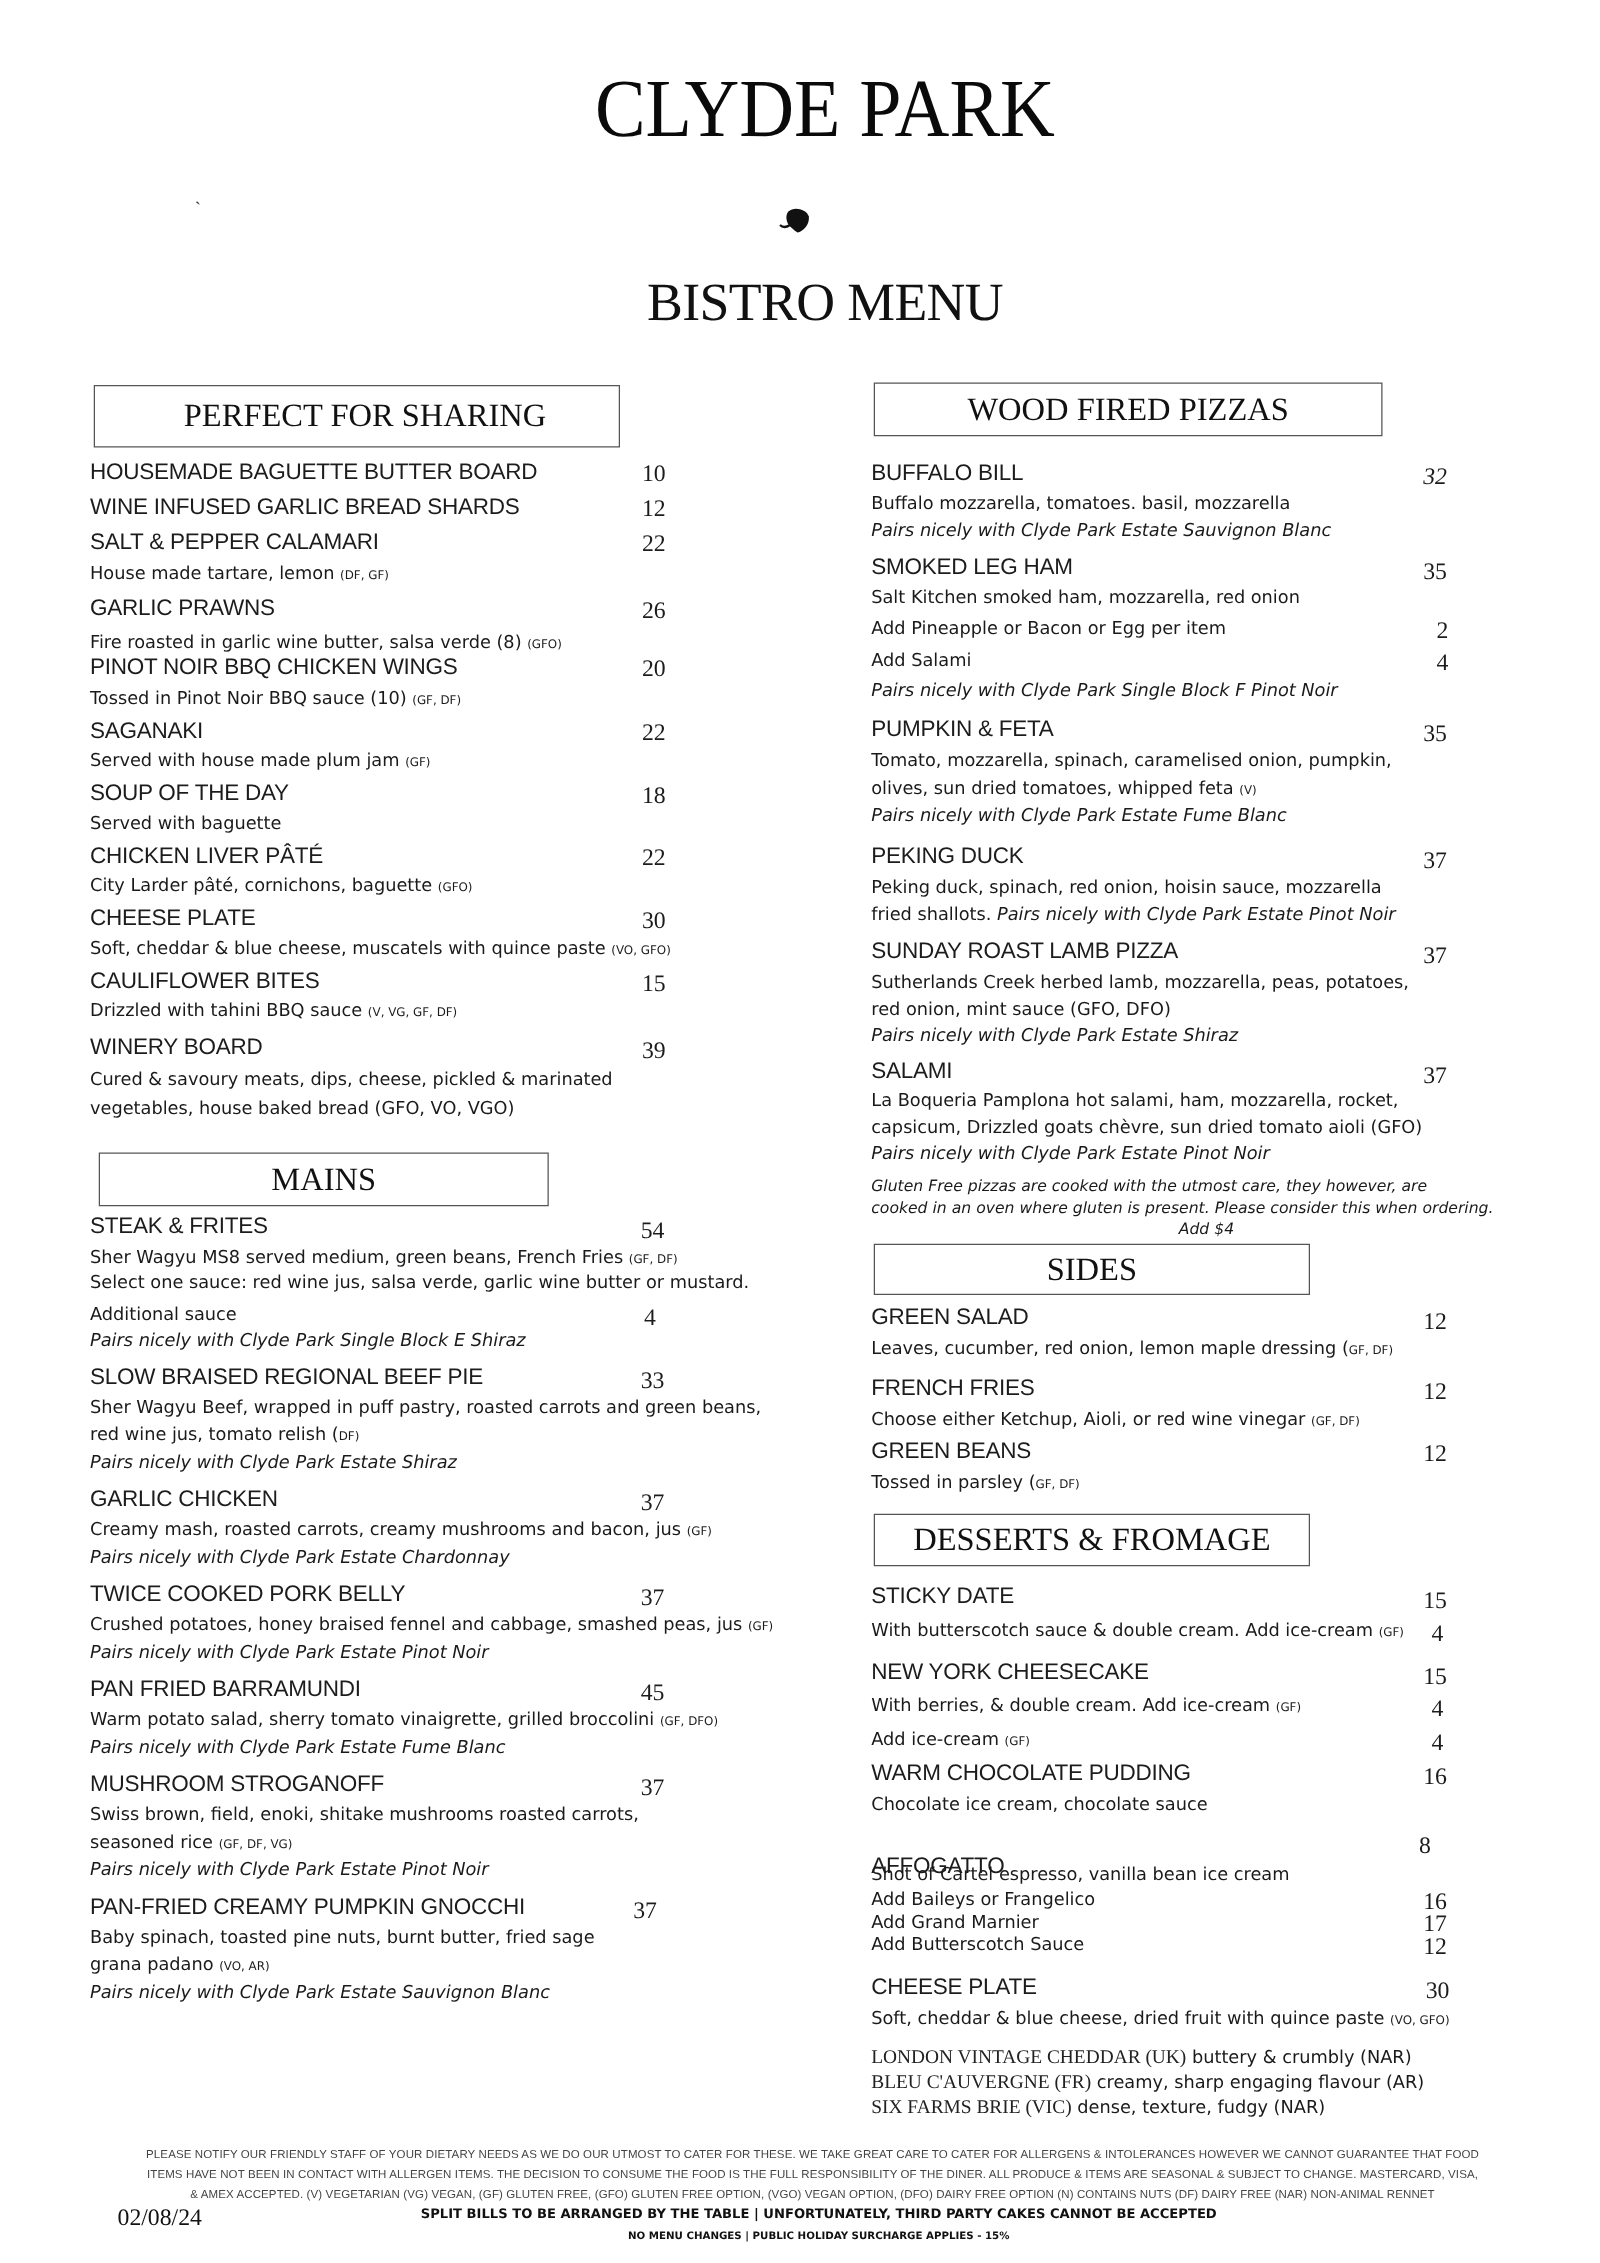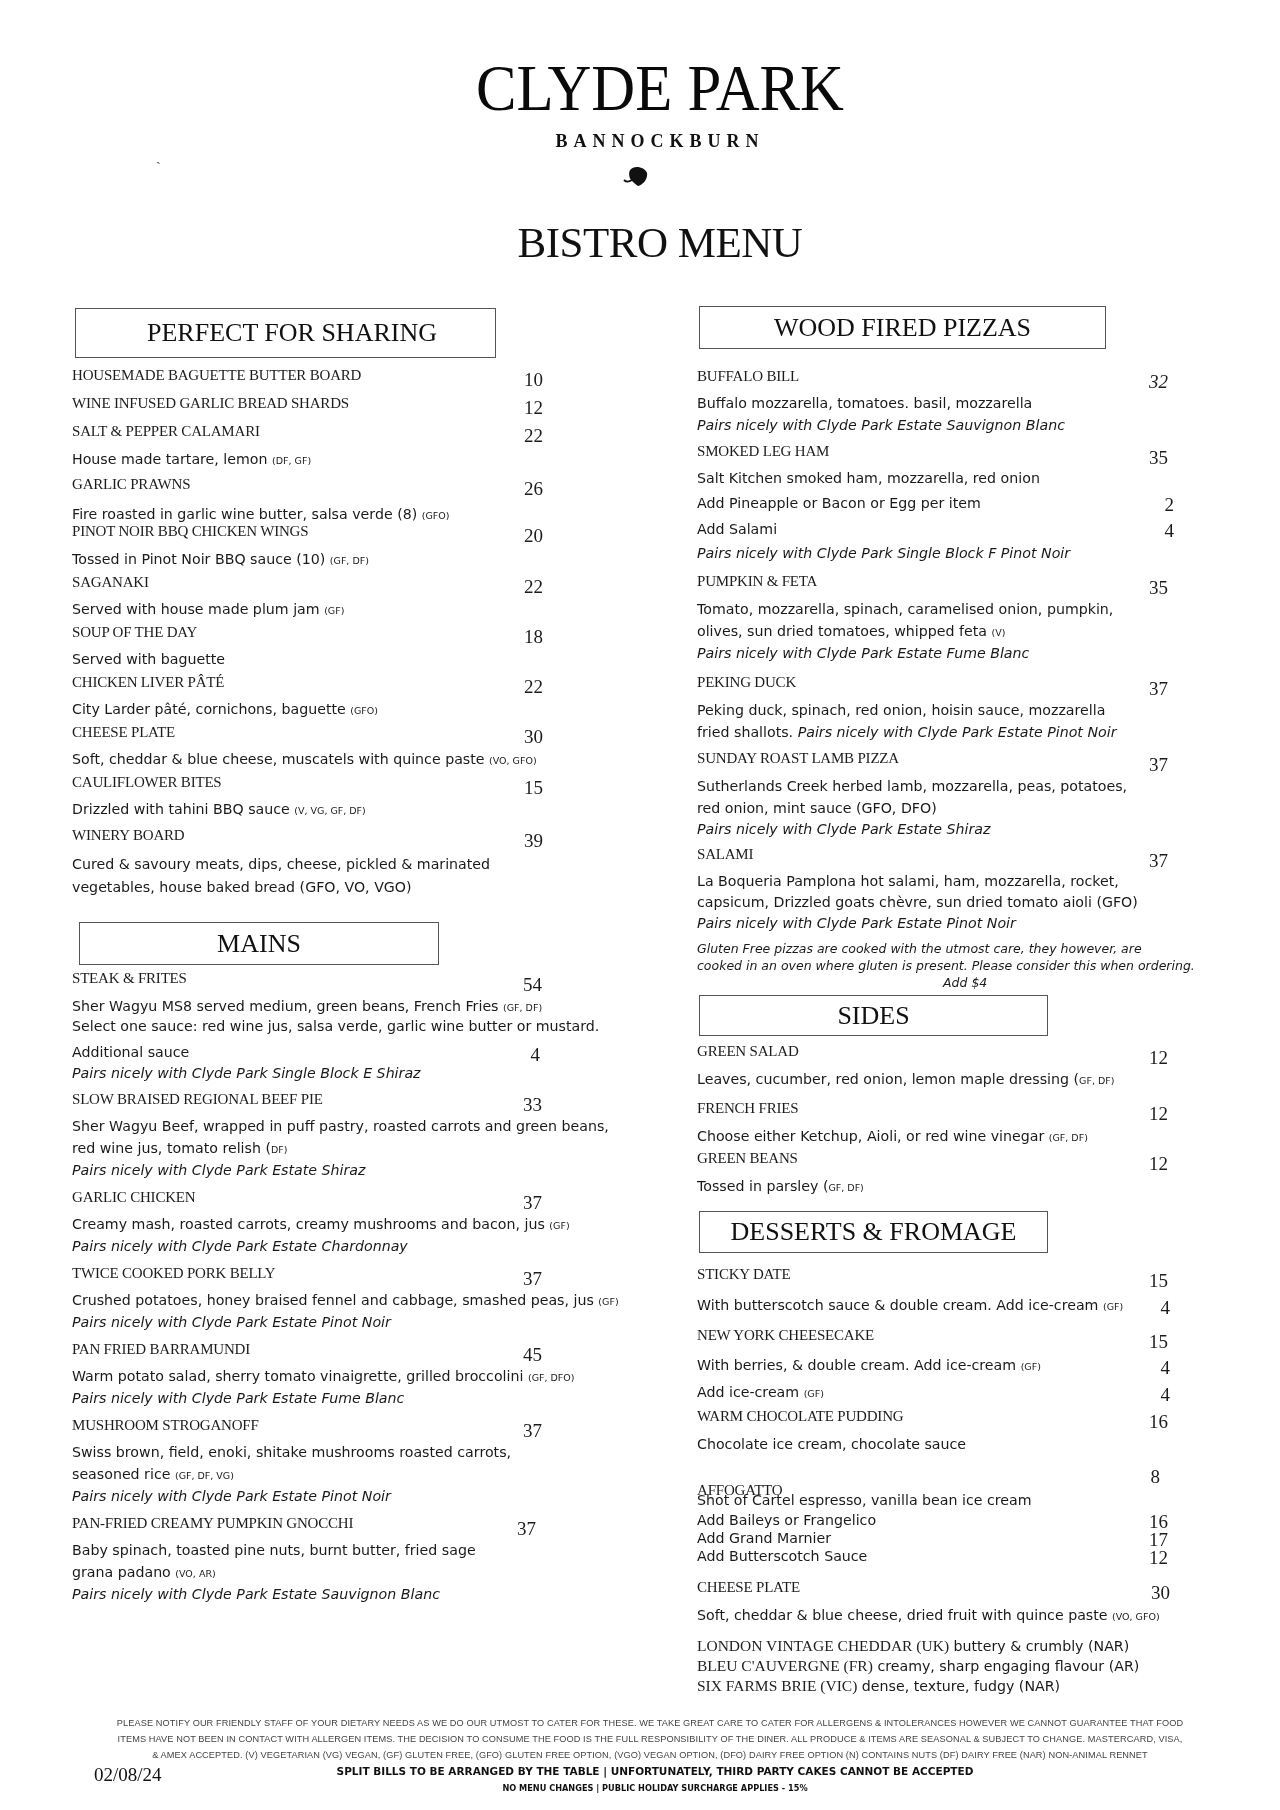--- a/index.html
+++ b/index.html
@@ -12,39 +12,38 @@
   .brand-sub { font-family: "Liberation Serif", serif; font-size: 18px; letter-spacing: 6px; font-weight: bold; margin-top: 10px; margin-left: 40px; color: #111; }
   .leaf { position: absolute; left: 623px; top: 166px; width: 26px; height: 22px; }
   .tick-mark { position: absolute; left: 156px; top: 160px; font-size: 14px; color: #333; font-family: "Liberation Serif", serif; }
   .menu-title { position: absolute; left: 0; right: 0; top: 218px; text-align: center; font-family: "Liberation Serif", serif; font-size: 43px; color: #111; margin-left: 40px; letter-spacing: -0.5px; }
 
   
   .section-box { position: absolute; border: 1.5px solid #555; text-align: center; font-family: "Liberation Serif", serif; font-size: 26px; color: #111; display: flex; align-items: center; justify-content: center; }
 
   
   .ln { position: absolute; white-space: nowrap; }
-  .name { font-family: Liberation Serif, serif; font-size: 15px; color: #1c1c1c; letter-spacing: -0.2px; }
+  .name { font-family: Liberation Sans, sans-serif; font-size: 18px; color: #1c1c1c; letter-spacing: -0.2px; }
   .desc { font-family: "DejaVu Sans", sans-serif; font-size: 14.2px; color: #1a1a1a; }
   .pair { font-family: "DejaVu Sans", sans-serif; font-size: 14.2px; font-style: italic; color: #1a1a1a; }
   .tag { font-size: 9.5px; }
-  .price { position: absolute; font-family: "Liberation Serif", serif; font-size: 19px; color: #1c1c1c; text-align: right; width: 40px; }
+  .price { position: absolute; font-family: "Liberation Serif", serif; font-size: 19px; color: #1c1c1c; text-align: center; width: 40px; }
   .gfnote { font-family: "DejaVu Sans", sans-serif; font-size: 12.5px; font-style: italic; color: #1a1a1a; }
   .cheese-name { font-family: "Liberation Serif", serif; font-size: 15.5px; color: #222; }
 
   
   .foot-small { position: absolute; left: 80px; width: 1140px; text-align: center; font-family: "Liberation Sans", sans-serif; font-size: 9.2px; color: #444; letter-spacing: 0.1px; }
   .foot-date { position: absolute; left: 94px; top: 1764px; font-family: "Liberation Serif", serif; font-size: 19px; color: #111; }
   .foot-bold { position: absolute; left: 330px; width: 650px; text-align: center; font-family: "DejaVu Sans", sans-serif; font-weight: bold; color: #111; }
 </style>
 </head>
 <body>
 
 <div class="brand">
   <div class="brand-name">CLYDE PARK</div>
-  <div class="brand-sub">BANNOCKBURN</div>
 </div>
 <div class="tick-mark">`</div>
 <svg class="leaf" viewBox="0 0 26 22">
   <path d="M8 3 C12 -1 22 1 24 7 C25 13 20 19 15 20 C12 18 10 16 8 14 C6 11 5 6 8 3 Z" fill="#111"></path>
   <path d="M1 14 C3 16 6 16 9 14" stroke="#111" stroke-width="1.8" fill="none"></path>
 </svg>
 <div class="menu-title">BISTRO MENU</div>
 
 <div class="section-box" style="left:75px;top:308px;width:421px;height:50px;padding-left:13px;">PERFECT FOR SHARING</div>
 

